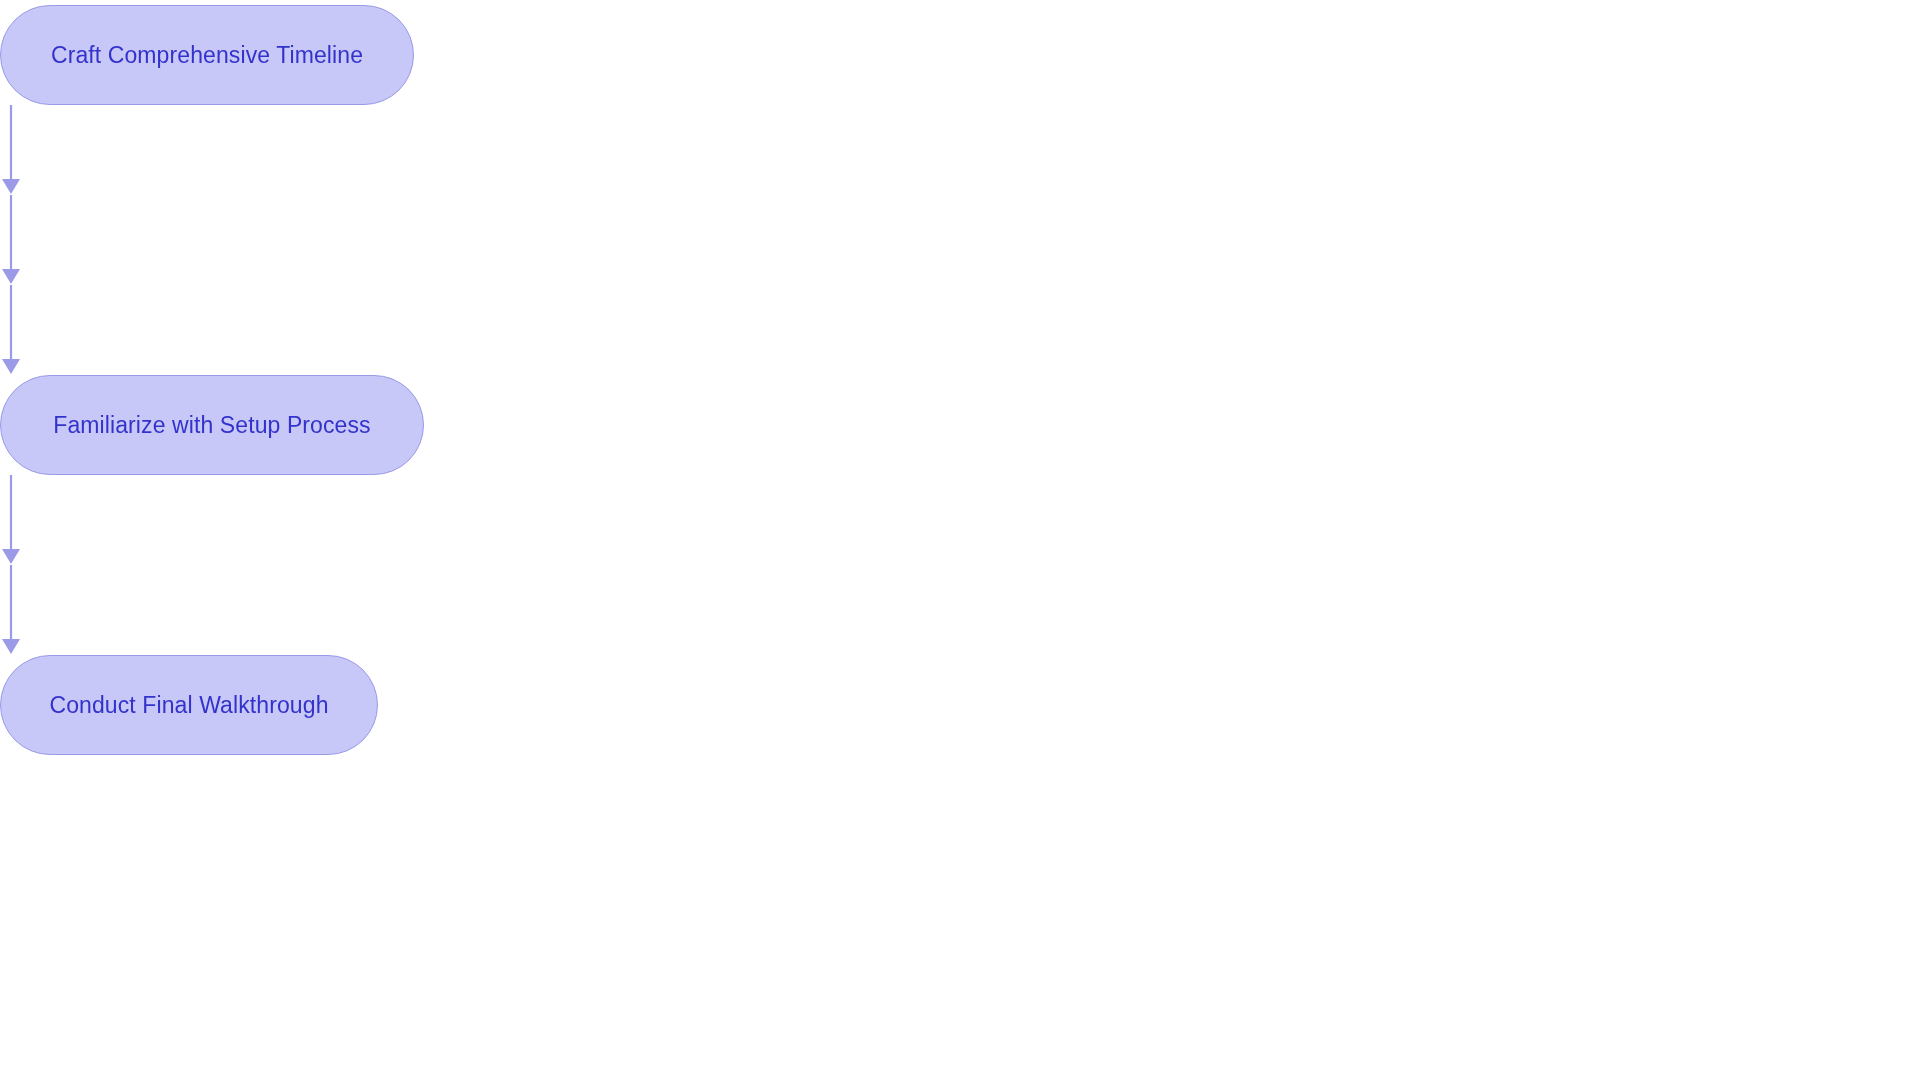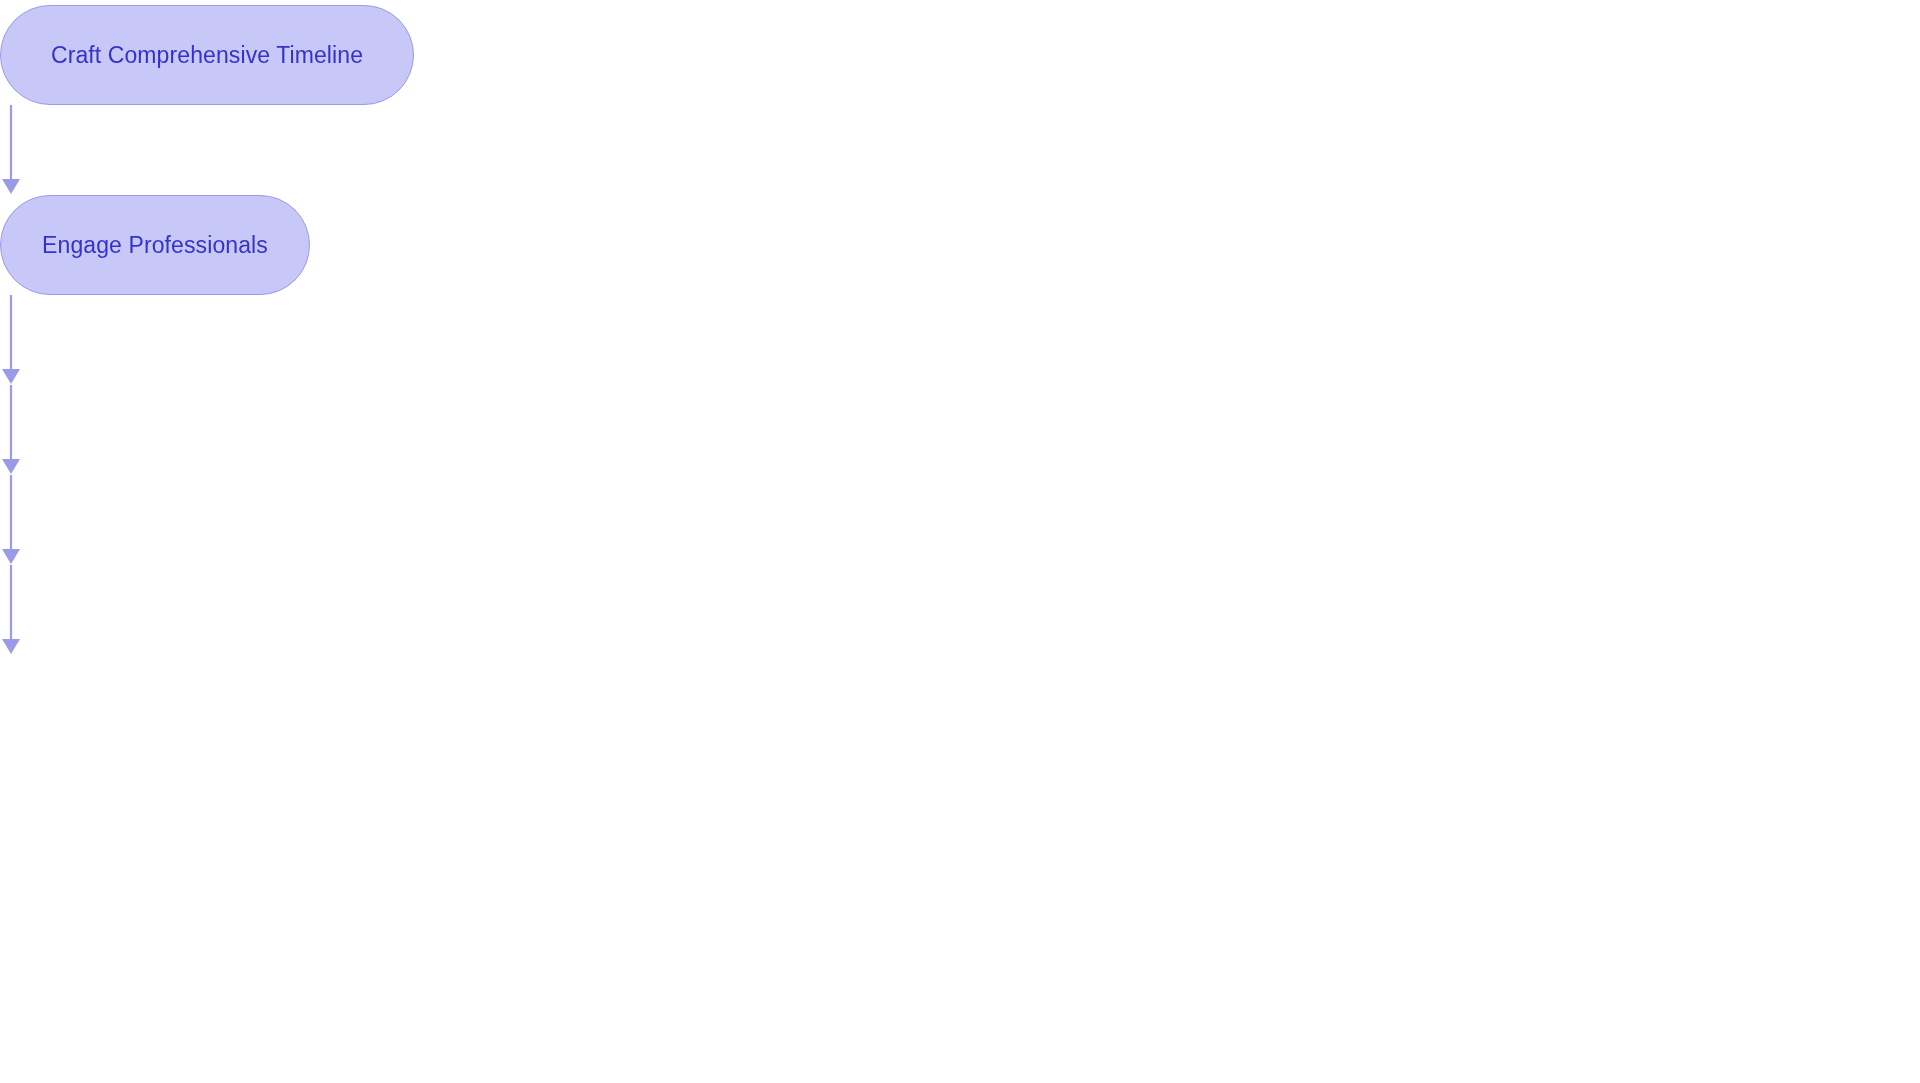--- a/index.html
+++ b/index.html
@@ -88,50 +88,53 @@
       <span class="node-label">Craft Comprehensive Timeline</span>
     </div>
 
     <div class="connector">
       <svg width="22" height="90" viewBox="0 0 22 90" xmlns="http://www.w3.org/2000/svg">
         <line x1="11" y1="0" x2="11" y2="76" stroke="#9a9ae8" stroke-width="2.2"></line>
         <polygon points="2,74 20,74 11,89" fill="#9a9ae8"></polygon>
       </svg>
     </div>
 
-    <div class="node node-w-1">
-      <span class="node-label">Engage Professionals</span>
+
+    <div class="connector">
+      <svg width="22" height="90" viewBox="0 0 22 90" xmlns="http://www.w3.org/2000/svg">
+        <line x1="11" y1="0" x2="11" y2="76" stroke="#9a9ae8" stroke-width="2.2"></line>
+        <polygon points="2,74 20,74 11,89" fill="#9a9ae8"></polygon>
+      </svg>
+    </div>
+
+
+    <div class="connector">
+      <svg width="22" height="90" viewBox="0 0 22 90" xmlns="http://www.w3.org/2000/svg">
+        <line x1="11" y1="0" x2="11" y2="76" stroke="#9a9ae8" stroke-width="2.2"></line>
+        <polygon points="2,74 20,74 11,89" fill="#9a9ae8"></polygon>
+      </svg>
+    </div>
+
+    <div class="node node-w-3">
+      <span class="node-label">Familiarize with Setup Process</span>
     </div>
 
     <div class="connector">
       <svg width="22" height="90" viewBox="0 0 22 90" xmlns="http://www.w3.org/2000/svg">
         <line x1="11" y1="0" x2="11" y2="76" stroke="#9a9ae8" stroke-width="2.2"></line>
         <polygon points="2,74 20,74 11,89" fill="#9a9ae8"></polygon>
       </svg>
     </div>
 
 
     <div class="connector">
       <svg width="22" height="90" viewBox="0 0 22 90" xmlns="http://www.w3.org/2000/svg">
         <line x1="11" y1="0" x2="11" y2="76" stroke="#9a9ae8" stroke-width="2.2"></line>
         <polygon points="2,74 20,74 11,89" fill="#9a9ae8"></polygon>
       </svg>
     </div>
 
-
-    <div class="connector">
-      <svg width="22" height="90" viewBox="0 0 22 90" xmlns="http://www.w3.org/2000/svg">
-        <line x1="11" y1="0" x2="11" y2="76" stroke="#9a9ae8" stroke-width="2.2"></line>
-        <polygon points="2,74 20,74 11,89" fill="#9a9ae8"></polygon>
-      </svg>
+    <div class="node node-w-5">
+      <span class="node-label">Conduct Final Walkthrough</span>
     </div>
-
-
-    <div class="connector">
-      <svg width="22" height="90" viewBox="0 0 22 90" xmlns="http://www.w3.org/2000/svg">
-        <line x1="11" y1="0" x2="11" y2="76" stroke="#9a9ae8" stroke-width="2.2"></line>
-        <polygon points="2,74 20,74 11,89" fill="#9a9ae8"></polygon>
-      </svg>
-    </div>
-
 
   </div>
 </div>
 
 </body></html>

